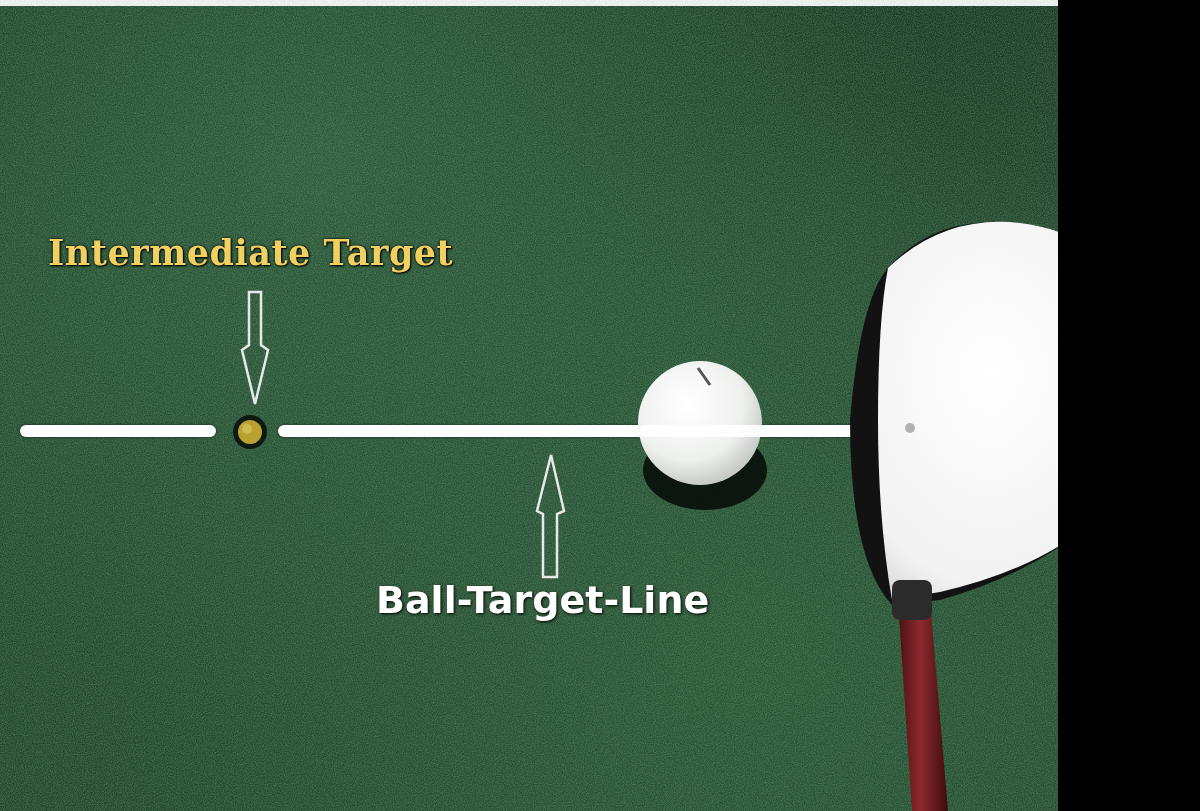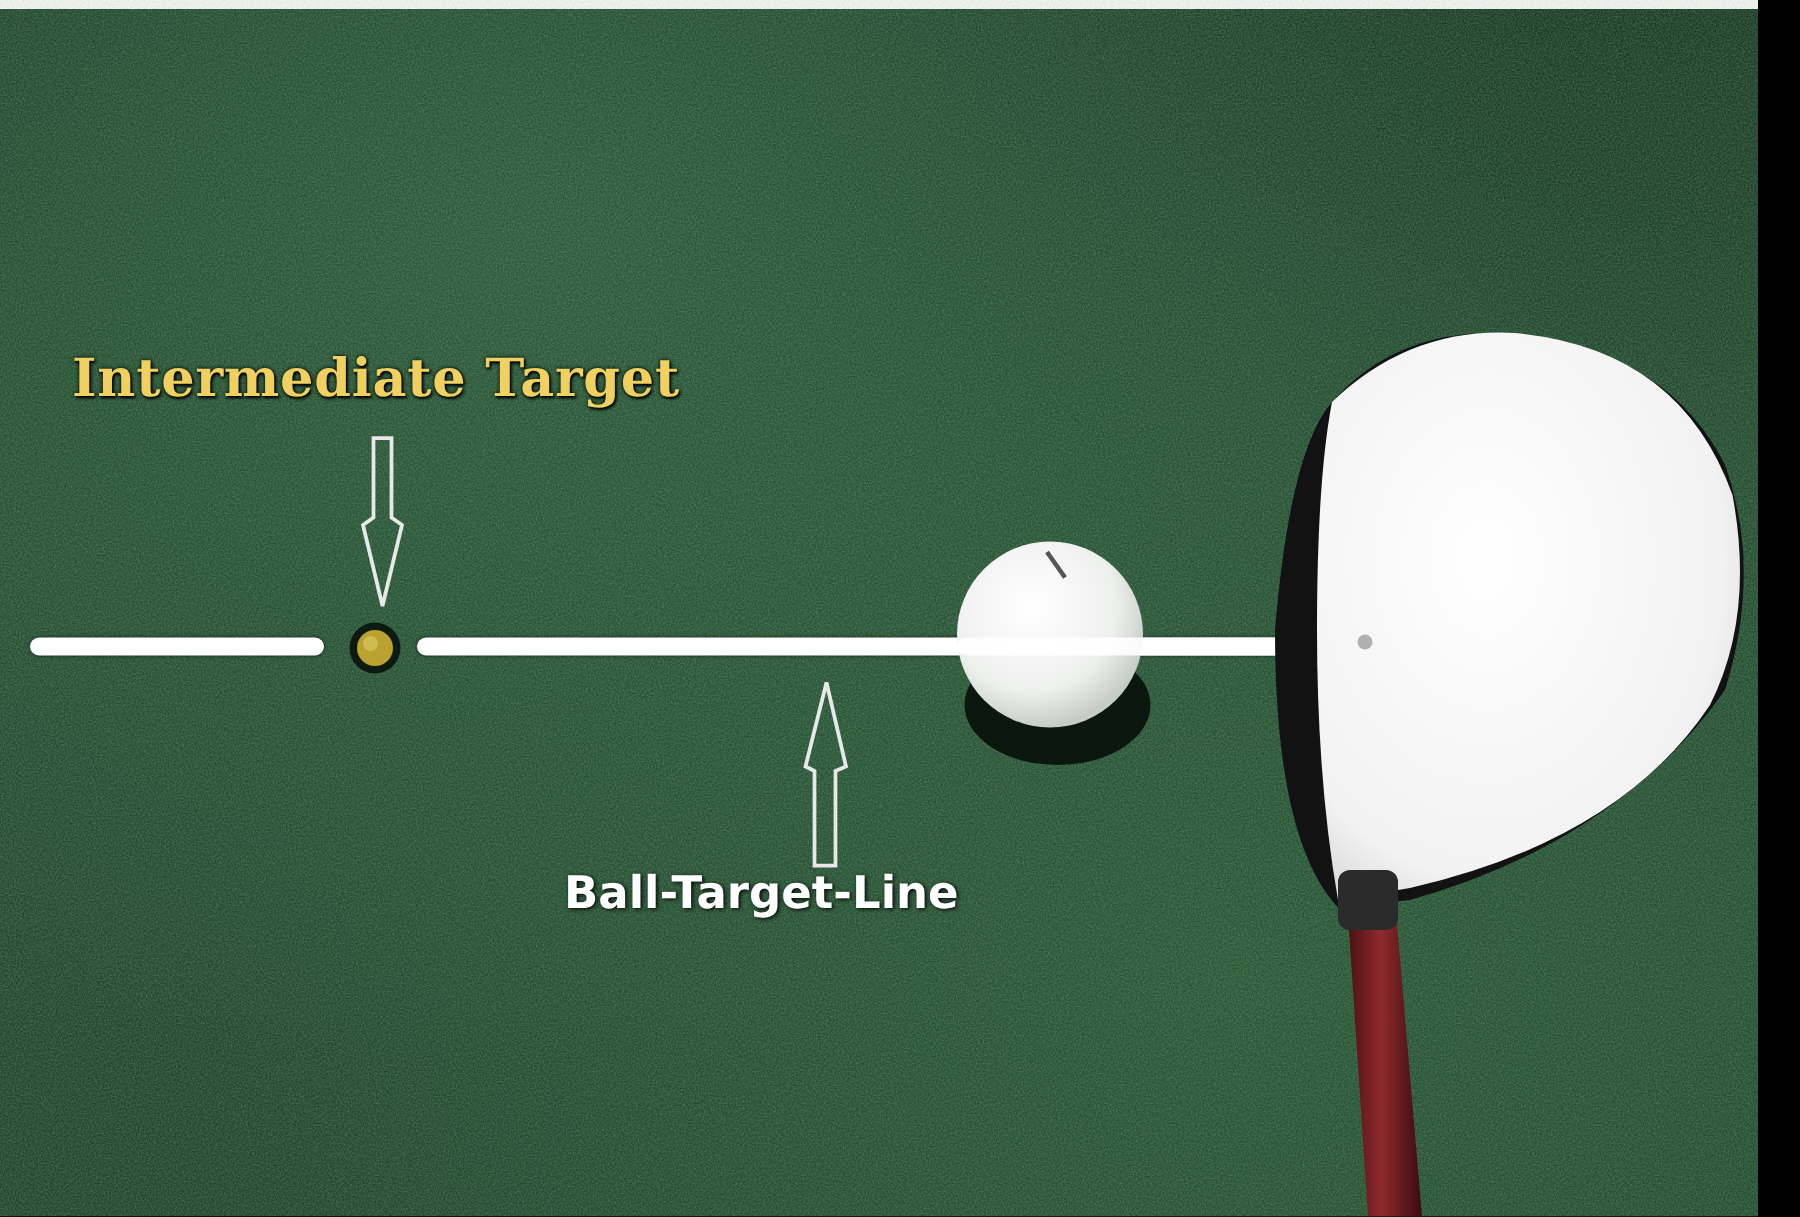--- a/index.html
+++ b/index.html
@@ -1,35 +1,35 @@
 <!DOCTYPE html>
 <html><head>
 <meta charset="utf-8">
 <style>
   html, body { margin: 0; padding: 0; }
   body { width: 1200px; height: 811px; overflow: hidden; background: #000; }
   .scene {
-    position: relative; width: 1172px; height: 811px; overflow: hidden;
+    position: relative; width: 1058px; height: 811px; overflow: hidden;
     background:
       radial-gradient(ellipse at 30% 20%, #2c5a3a 0%, transparent 60%),
       radial-gradient(ellipse at 70% 80%, #2a5636 0%, transparent 60%),
       linear-gradient(180deg, #1b3a25 0%, #24492f 40%, #22462d 100%);
   }
   .top-strip { position: absolute; left: 0; top: 0; width: 1200px; height: 6px; background: #f4f4f4; }
   .turf-noise { position: absolute; inset: 0; opacity: 0.55; }
   .label-intermediate {
     position: absolute; left: 48px; top: 232px;
     font-family: "DejaVu Serif", serif; font-weight: bold; font-size: 35px;
     color: #f0d060; letter-spacing: 0.5px;
     text-shadow: 0 0 3px #000, 1px 1px 2px #000;
     white-space: nowrap;
   }
   .label-btl {
     position: absolute; left: 376px; top: 578px;
-    font-family: "DejaVu Sans", sans-serif; font-weight: bold; font-size: 30px;
+    font-family: "DejaVu Sans", sans-serif; font-weight: bold; font-size: 38px;
     color: #ffffff; text-shadow: 1px 1px 3px #000; white-space: nowrap;
   }
   .line-seg { position: absolute; height: 12px; background: #ffffff; border-radius: 6px; box-shadow: 0 0 3px rgba(0,0,0,0.6); }
   .overlay { position: absolute; left: 0; top: 0; }
 </style>
 </head>
 <body>
 
 <div class="scene">
   <div class="top-strip"></div>

